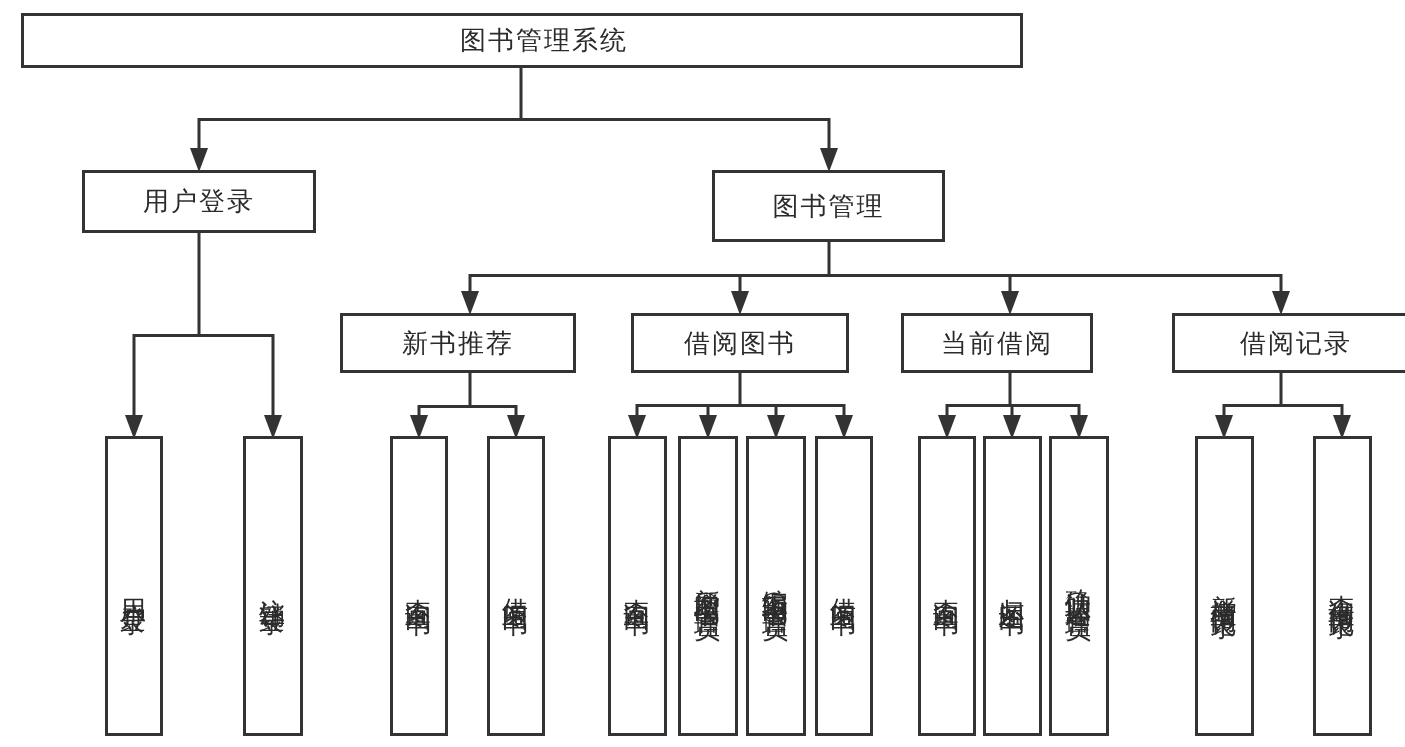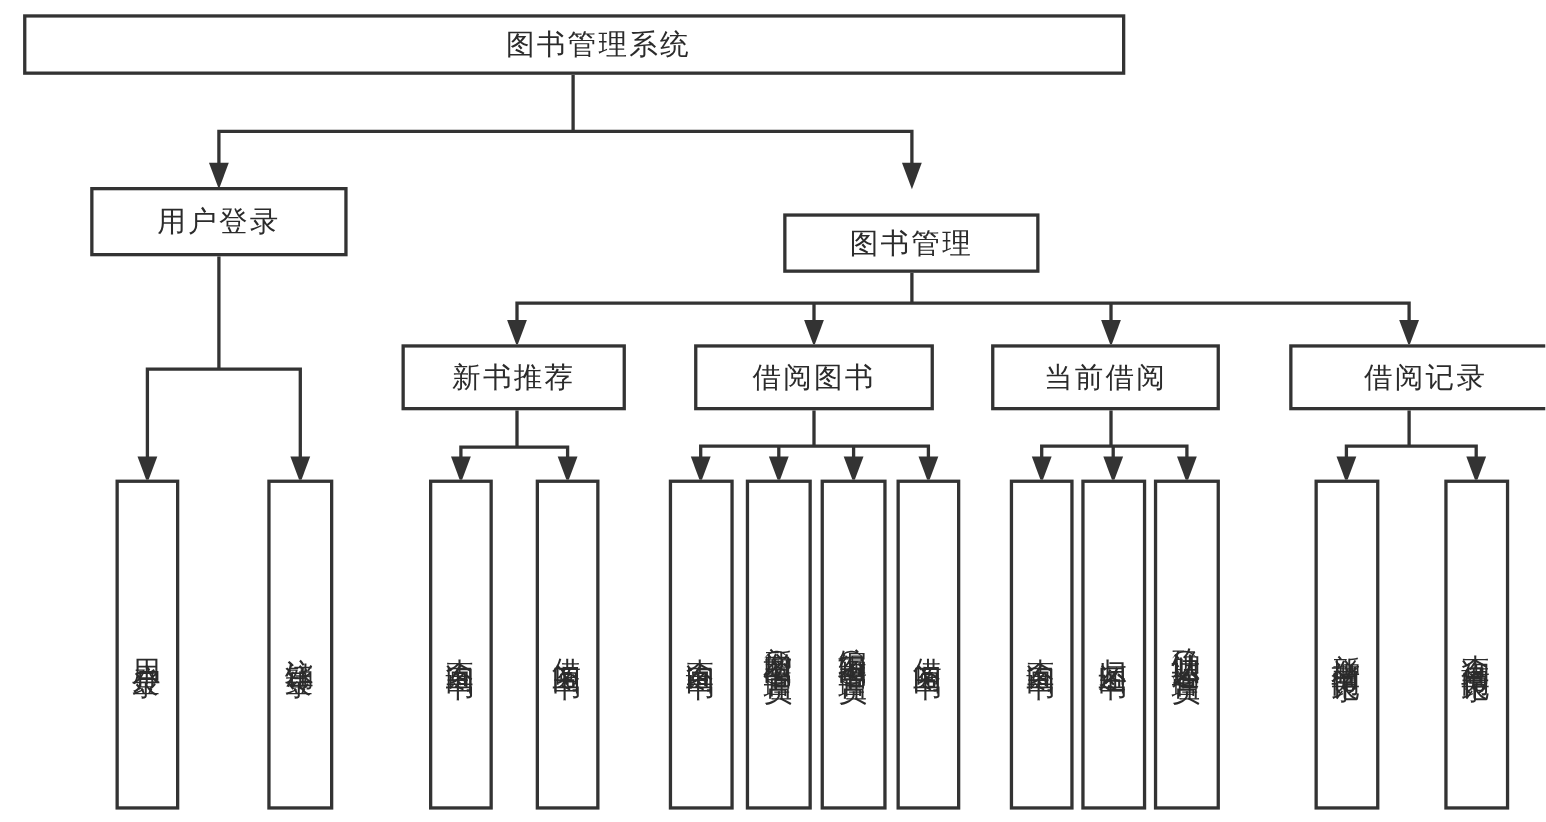--- a/index.html
+++ b/index.html
@@ -110,25 +110,25 @@
     <polygon fill="#333333" points="938,415 956,415 947,439"></polygon>
     <polygon fill="#333333" points="1003,415 1021,415 1012,439"></polygon>
     <polygon fill="#333333" points="1070,415 1088,415 1079,439"></polygon>
     <polygon fill="#333333" points="1215,415 1233,415 1224,439"></polygon>
     <polygon fill="#333333" points="1333,415 1351,415 1342,439"></polygon>
   </svg>
 
   <div class="box" style="left:21px; top:13px; width:1002px; height:55px;padding-left:44px;">图书管理系统</div>
 
   <div class="box" style="left:82px; top:170px; width:234px; height:63px;">用户登录</div>
-  <div class="box" style="left:712px; top:170px; width:233px; height:54px;margin-top:24px;">图书管理</div>
+  <div class="box" style="left:712px; top:170px; width:233px; height:72px;">图书管理</div>
 
-  <div class="box" style="left:365px; top:313px; width:204px; height:60px;">新书推荐</div>
+  <div class="box" style="left:340px; top:313px; width:236px; height:60px;">新书推荐</div>
   <div class="box" style="left:631px; top:313px; width:218px; height:60px;">借阅图书</div>
-  <div class="box" style="left:901px; top:313px; width:208px; height:60px;">当前借阅</div>
+  <div class="box" style="left:901px; top:313px; width:192px; height:60px;">当前借阅</div>
   <div class="box" style="left:1172px; top:313px; width:248px; height:60px;text-align:center;">借阅记录</div>
 
   <div class="box vbox" style="left:105px; top:436px; width:58px; height:300px;">用户登录</div>
   <div class="box vbox" style="left:243px; top:436px; width:60px; height:300px;">注销登录</div>
 
   <div class="box vbox" style="left:390px; top:436px; width:58px; height:300px;">查询图书</div>
   <div class="box vbox" style="left:487px; top:436px; width:58px; height:300px;">借阅图书</div>
 
   <div class="box vbox" style="left:608px; top:436px; width:59px; height:300px;">查询图书</div>
   <div class="box vbox" style="left:678px; top:436px; width:60px; height:300px;">新增图书（管理员）</div>

